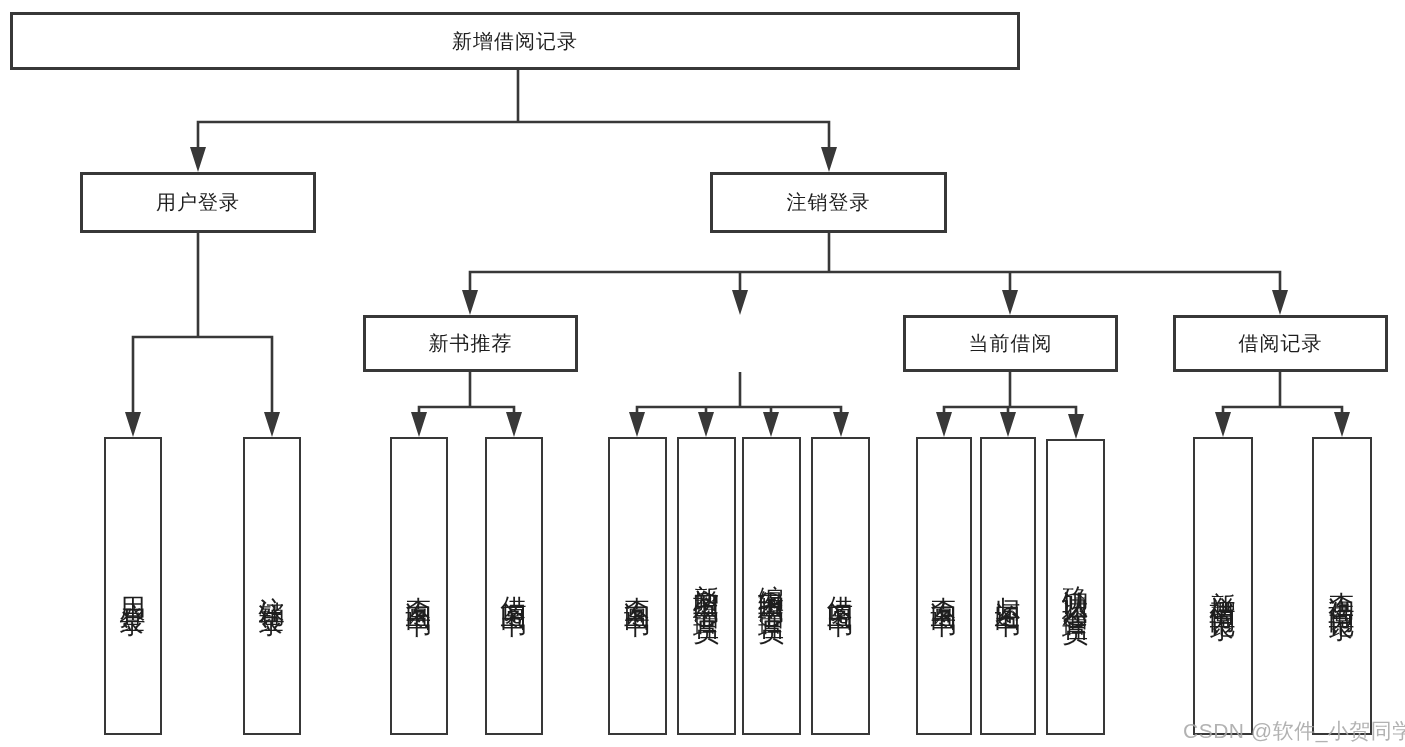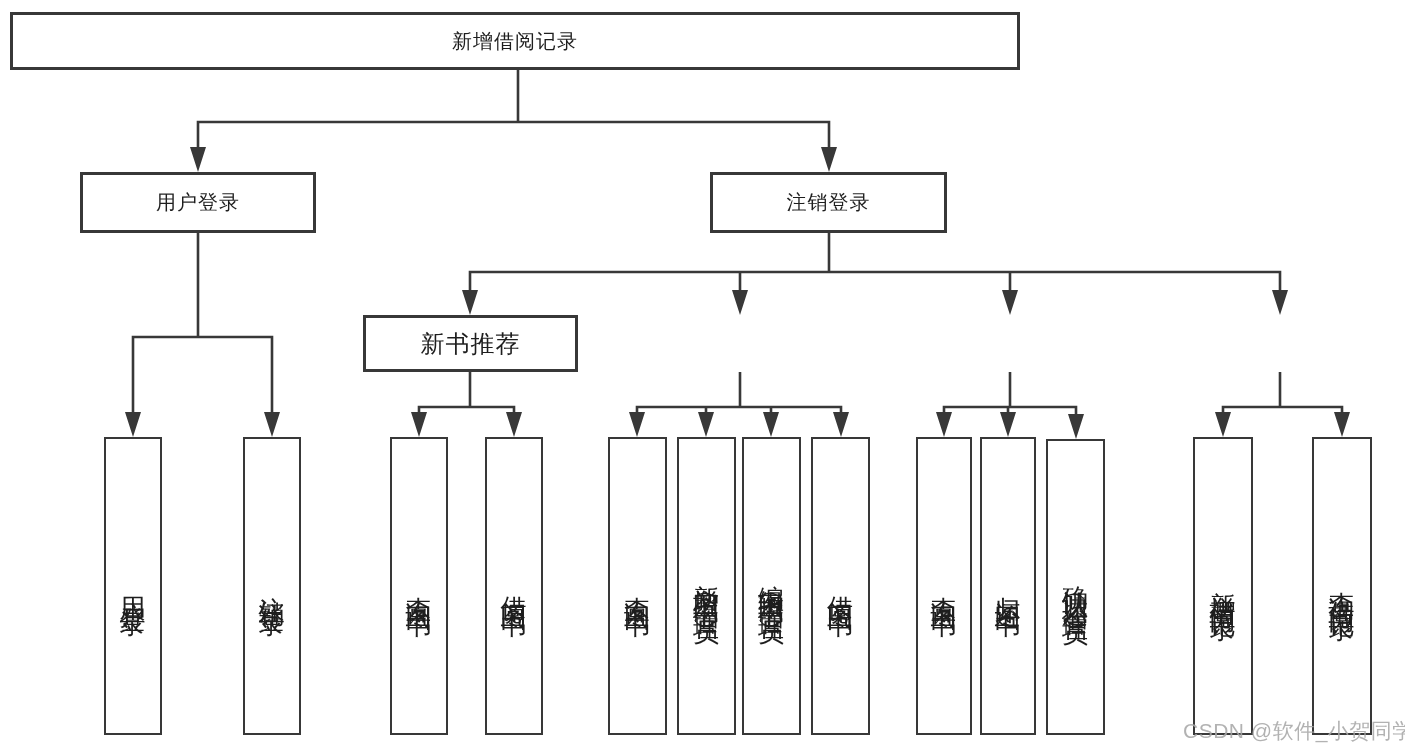--- a/index.html
+++ b/index.html
@@ -35,21 +35,21 @@
     justify-content:center;
     color:var(--text);
     z-index:2;
   }
   .root{
     left:10px;top:12px;width:1010px;height:58px;
     font-size:20px;letter-spacing:1px;
   }
   .lvl{
     top:315px;width:215px;height:57px;
-    font-size:24px;letter-spacing:1px;
+    font-size:20px;letter-spacing:1px;
   }
   .lvl2{
     top:172px;height:61px;
     font-size:20px;letter-spacing:1px;
   }
   .leaf{
     top:437px;width:58px;height:298px;
     border-width:2.5px;
   }
   .vtext{
@@ -115,20 +115,26 @@
   <div class="node lvl2" style="left:80px;width:236px;">
     <span>用户登录</span>
   </div>
   <div class="node lvl2" style="left:710px;width:237px;">
     <span>注销登录</span>
   </div>
 
   <div class="node lvl" style="left:363px;">
     <span>新书推荐</span>
   </div>
+  <div class="node lvl" style="left:903px;">
+    <span>当前借阅</span>
+  </div>
+  <div class="node lvl" style="left:1173px;">
+    <span>借阅记录</span>
+  </div>
 
   <div class="node leaf" style="left:104px;">
     <span class="vtext">用户登录</span>
   </div>
   <div class="node leaf" style="left:243px;">
     <span class="vtext">注销登录</span>
   </div>
 
   <div class="node leaf" style="left:390px;">
     <span class="vtext">查询图书</span>

